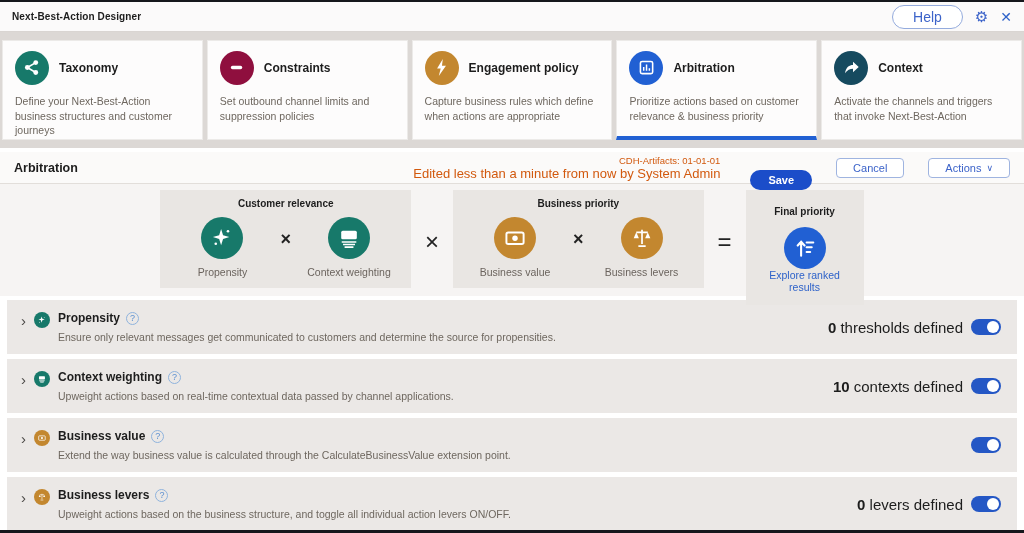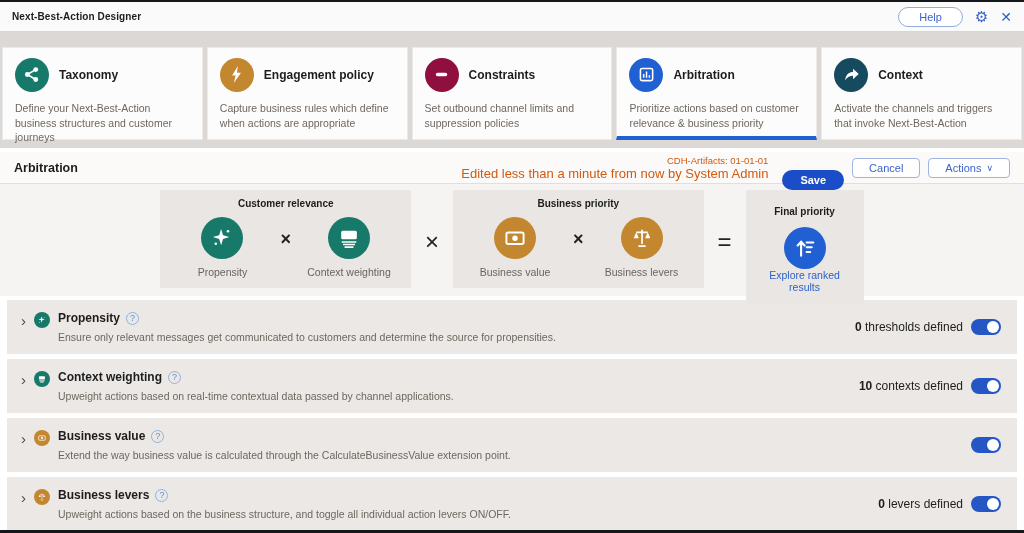--- a/index.html
+++ b/index.html
@@ -10,42 +10,42 @@
     border-top:2px solid #15171c;
     border-bottom:3px solid #15171c;
     color:#1d1d1d;
   }
   
   .topbar{height:30px; background:#fbfafa; border-bottom:1px solid #d9d5d2;
     display:flex; align-items:center; justify-content:space-between; padding:0 12px;}
   .topbar h1{font-size:10px; font-weight:bold; letter-spacing:.1px;}
   .topbar-right{display:flex; align-items:center; gap:12px;}
   .pill-btn{background:#fff; border:1px solid #94abdd; color:#3c63c9; border-radius:12px;
-    font-size:11px; padding:3px 20px; font-family:inherit; cursor:pointer;}
+    font-size:14px; padding:3px 20px; font-family:inherit; cursor:pointer;}
   .gear,.closex{color:#3c63c9; font-size:15px; cursor:pointer; line-height:1;}
   .closex{font-size:14px; color:#2e62c9;}
   
   .tabstrip{background:#dcd8d5; padding:8px 2px; display:flex; gap:4px; height:116px;}
   .tab{flex:1 1 0; background:#fdfcfc; padding:10px 12px; position:relative; cursor:pointer;
-    border:1px solid #eceae8;margin-top:7px;}
+    border:1px solid #eceae8;}
   .tab.active{border-bottom:4px solid #2160d3;}
   .tab-head{display:flex; align-items:center; gap:10px;}
   .tab-title{font-size:12px; font-weight:bold;}
   .tab-desc{font-size:10.5px; color:#6e675f; line-height:1.4; margin-top:9px;}
   .circle{border-radius:50%; display:inline-flex; align-items:center; justify-content:center; flex:none;}
   .ic34{width:34px; height:34px;}
   .ic42{width:42px; height:42px;}
   .ic16{width:16px; height:16px;}
   .circle svg{width:62%; height:62%; display:block;}
   
   .gapline{height:4px; background:#fff;}
   .sectionbar{height:32px; background:#fbfaf9; border-bottom:1px solid #e2deda;
     display:flex; align-items:center; justify-content:space-between; padding:0 14px;}
   .sectionbar h2{font-size:12.5px; font-weight:bold;}
-  .sec-right{display:flex; align-items:center; gap:8px;}
+  .sec-right{display:flex; align-items:center; gap:24px;}
   .meta{text-align:right; margin-right:6px;}
   .meta .artifact{font-size:9.5px; color:#d2590e;}
   .meta .edited{font-size:13px; color:#d2590e;}
   .save-btn{background:#1b4dc9; color:#fff; border:none; border-radius:12px;
     font-size:11px; font-weight:bold; padding:4px 18px; font-family:inherit; cursor:pointer;margin-top:24px;}
   .ghost-btn{background:#fff; border:1px solid #9fb4e0; color:#3c63c9; border-radius:4px;
     font-size:11px; padding:3px 16px; font-family:inherit; cursor:pointer; display:inline-flex; align-items:center; gap:5px;}
   .chev-down{font-size:9px;}
   
   .formula{height:112px; background:#f6f4f3; display:flex; align-items:flex-start;
@@ -67,21 +67,21 @@
   .row-left{display:flex; align-items:flex-start; gap:8px; padding-top:0;}
   .chev{font-size:15px; color:#4c4a48; line-height:17px; cursor:pointer; margin-top:1px;}
   .row-text{display:flex; flex-direction:column;}
   .row-title-line{display:flex; align-items:center; gap:6px;}
   .row-title{font-size:12px; font-weight:bold;}
   .qmark{width:13px; height:13px; border:1px solid #8fb3dd; color:#5b8fd0; border-radius:50%;
     font-size:9px; display:inline-flex; align-items:center; justify-content:center; cursor:pointer;}
   .row-desc{font-size:10.5px; color:#6e675f; margin-top:6px;}
   .row-left .ic16{margin-top:1px;}
   .row-right{display:flex; align-items:center; gap:8px;}
-  .count{font-size:12px; color:#1d1d1d;}
+  .count{font-size:15px; color:#1d1d1d;}
   .count b{font-weight:bold;}
   .toggle{width:30px; height:16px; border-radius:9px; background:#2457c5; position:relative;
     display:inline-block; cursor:pointer;}
   .toggle .knob{position:absolute; right:2px; top:2px; width:12px; height:12px; border-radius:50%; background:#fff;}
 </style>
 </head>
 <body>
 
 <svg width="0" height="0" style="position:absolute">
   <defs>
@@ -145,39 +145,39 @@
           <svg viewBox="0 0 20 20">
             <use href="#i-share"></use>
           </svg>
         </span>
       <span class="tab-title">Taxonomy</span>
     </div>
     <p class="tab-desc">Define your Next-Best-Action business structures and customer journeys</p>
   </div>
   <div class="tab">
     <div class="tab-head">
+      <span class="circle ic34" style="background: rgb(143, 15, 62);">
+          <svg viewBox="0 0 20 20">
+            <use href="#i-minus"></use>
+          </svg>
+        </span>
+      <span class="tab-title">Constraints</span>
+    </div>
+    <p class="tab-desc">Set outbound channel limits and suppression policies</p>
+  </div>
+  <div class="tab">
+    <div class="tab-head">
       <span class="circle ic34" style="background: rgb(195, 135, 47);">
           <svg viewBox="0 0 20 20">
             <use href="#i-bolt"></use>
           </svg>
         </span>
       <span class="tab-title">Engagement policy</span>
     </div>
     <p class="tab-desc">Capture business rules which define when actions are appropriate</p>
-  </div>
-  <div class="tab">
-    <div class="tab-head">
-      <span class="circle ic34" style="background: rgb(143, 15, 62);">
-          <svg viewBox="0 0 20 20">
-            <use href="#i-minus"></use>
-          </svg>
-        </span>
-      <span class="tab-title">Constraints</span>
-    </div>
-    <p class="tab-desc">Set outbound channel limits and suppression policies</p>
   </div>
   <div class="tab active">
     <div class="tab-head">
       <span class="circle ic34" style="background: rgb(33, 96, 211);">
           <svg viewBox="0 0 20 20">
             <use href="#i-board"></use>
           </svg>
         </span>
       <span class="tab-title">Arbitration</span>
     </div>

